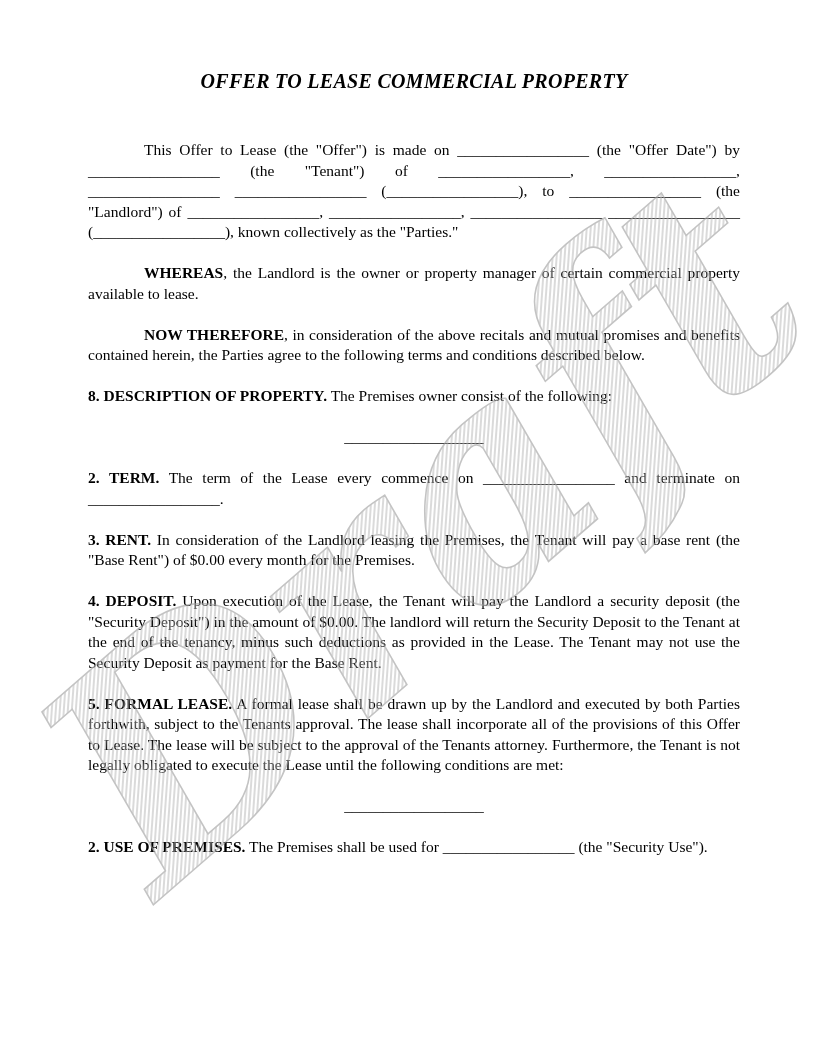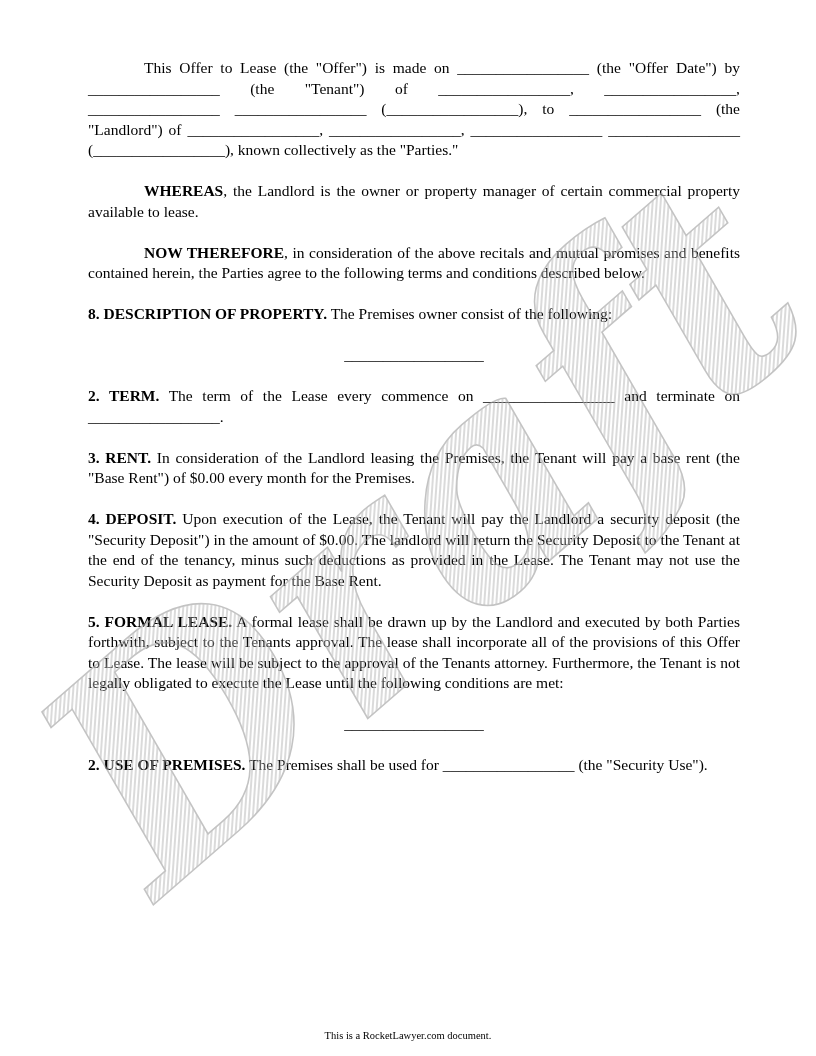--- a/index.html
+++ b/index.html
@@ -67,20 +67,21 @@
     color: #000000;
   }
 </style>
 </head>
 <body>
 
 <div class="page">
 
   <div class="content">
 
+    <h1 class="doc-title">OFFER TO LEASE COMMERCIAL PROPERTY</h1>
 
     <p class="para indent"><span>This Offer to Lease (the "Offer") is made on _________________ (the "Offer Date") by _________________ (the "Tenant") of _________________, _________________, _________________ _________________ (_________________), to _________________ (the "Landlord") of _________________, _________________, _________________ _________________ (_________________), known collectively as the "Parties."</span></p>
 
     <p class="para indent"><span class="lead">WHEREAS</span><span>, the Landlord is the owner or property manager of certain commercial property available to lease.</span></p>
 
 
     <p class="para indent"><span class="lead">NOW THEREFORE</span><span>, in consideration of the above recitals and mutual promises and benefits contained herein, the Parties agree to the following terms and conditions described below.</span></p>
 
     <p class="para"><span class="lead">8. DESCRIPTION OF PROPERTY.</span><span> The Premises owner consist of the following:</span></p>
 
@@ -104,15 +105,14 @@
     <defs>
       <pattern id="wm-hatch" width="4" height="4" patternUnits="userSpaceOnUse" patternTransform="rotate(45)">
         <line x1="1" y1="0" x2="1" y2="4" stroke="#b5b5b5" stroke-width="1.6"></line>
       </pattern>
     </defs>
     <g transform="rotate(-41 420 530)" opacity="0.62">
       <text x="420" y="638" text-anchor="middle" font-family="'DejaVu Serif', serif" font-style="italic" font-weight="bold" font-size="300" fill="url(#wm-hatch)" stroke="#a0a0a0" stroke-width="1.6">Draft</text>
     </g>
   </svg>
 
-  <div class="footer">This is a RocketLawyer.com document.</div>
 
 </div>
 
 </body></html>

